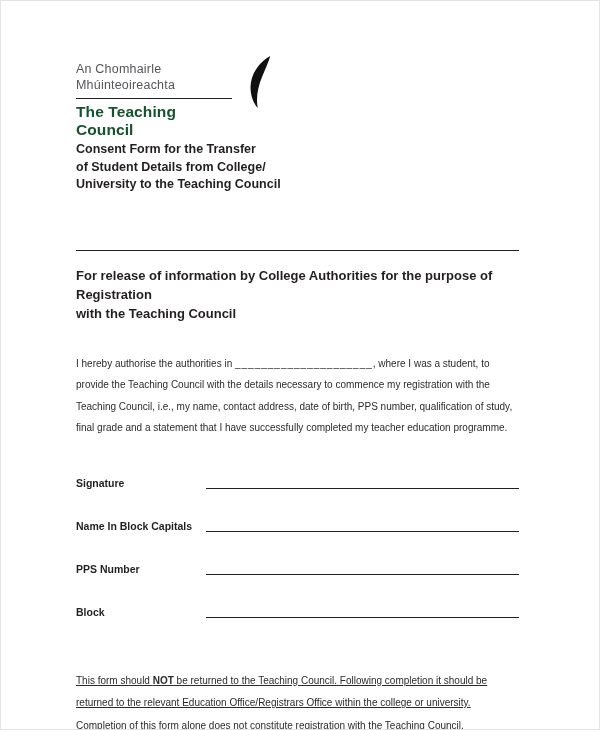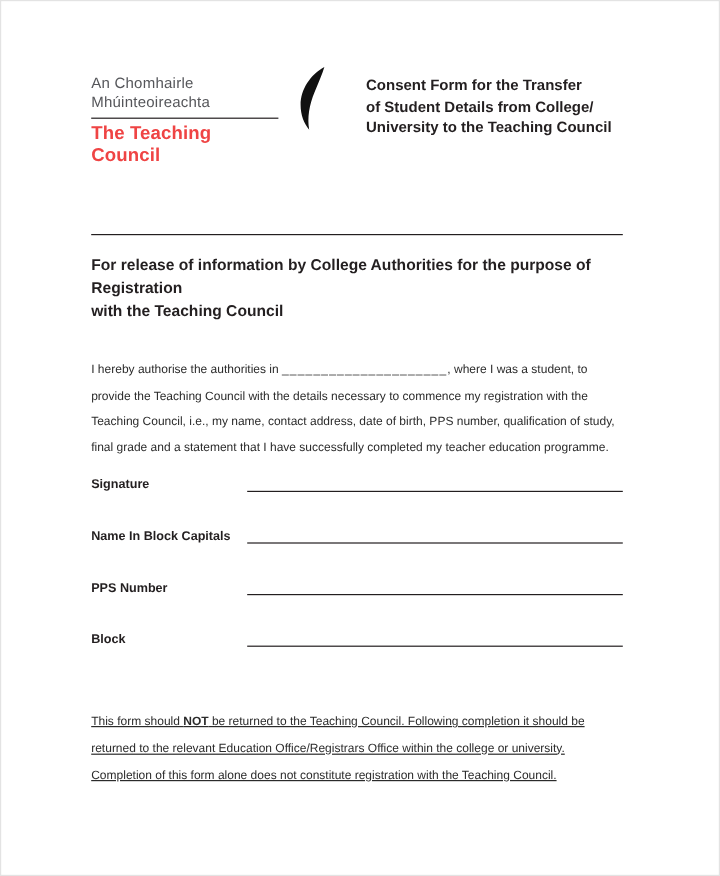--- a/index.html
+++ b/index.html
@@ -10,40 +10,40 @@
     color: #231f20;
   }
   .page {
     width: 600px; height: 730px;
     background: #ffffff;
     border: 1px solid #e3e3e3;
     padding: 60px 80px 0 75px;
     overflow: hidden;
   }
   
-  .header { display: flex; justify-content: space-between; align-items: flex-start; }
+  .header { display: flex; align-items: flex-start; flex-direction: column; }
   .logo { display: flex; align-items: flex-start; }
   .logo-text { width: 156px; }
   .irish-line { font-size: 12.5px; line-height: 16px; color: #55565a; letter-spacing: 0.2px; }
   .logo-divider { border-top: 1.5px solid #231f20; margin: 5px 0 4px 0; width: 156px; }
-  .english-name { font-size: 15.5px; font-weight: bold; color: #ef4444; letter-spacing: 0.1px; }
+  .english-name { font-size: 15.5px; font-weight: bold; color: #14532d; letter-spacing: 0.1px; }
   .leaf { margin-left: 14px; margin-top: -6px; }
   .leaf svg { width: 27px; height: 54px; display: block; }
   .form-title { width: 214px; padding-top: 2px; }
   .form-title div { font-size: 12.5px; font-weight: bold; line-height: 17.5px; }
   
   .rule { border: none; border-top: 1.5px solid #231f20; margin-top: 56px; width: 100%; }
   
   .section-heading { margin-top: 15px; }
   .section-heading div { font-size: 13px; font-weight: bold; line-height: 19px; }
   
   .para { margin-top: 30px; font-size: 10px; line-height: 21.5px; color: #2b2b2b; }
   .blank { letter-spacing: 1px; }
   
-  .fields { margin-top: 8px; }
+  .fields { margin-top: 32px; }
   .field-row { display: flex; align-items: flex-end; height: 18px; margin-bottom: 25px; }
   .field-label { width: 130px; font-size: 10.5px; font-weight: bold; }
   .field-line { flex: 1; border-bottom: 1px solid #231f20; height: 100%; }
   
   .footer { margin-top: 52px; font-size: 10px; line-height: 22.5px; color: #2b2b2b; text-decoration: underline; }
   .footer b { font-weight: bold; }
 </style>
 </head>
 <body>
 

